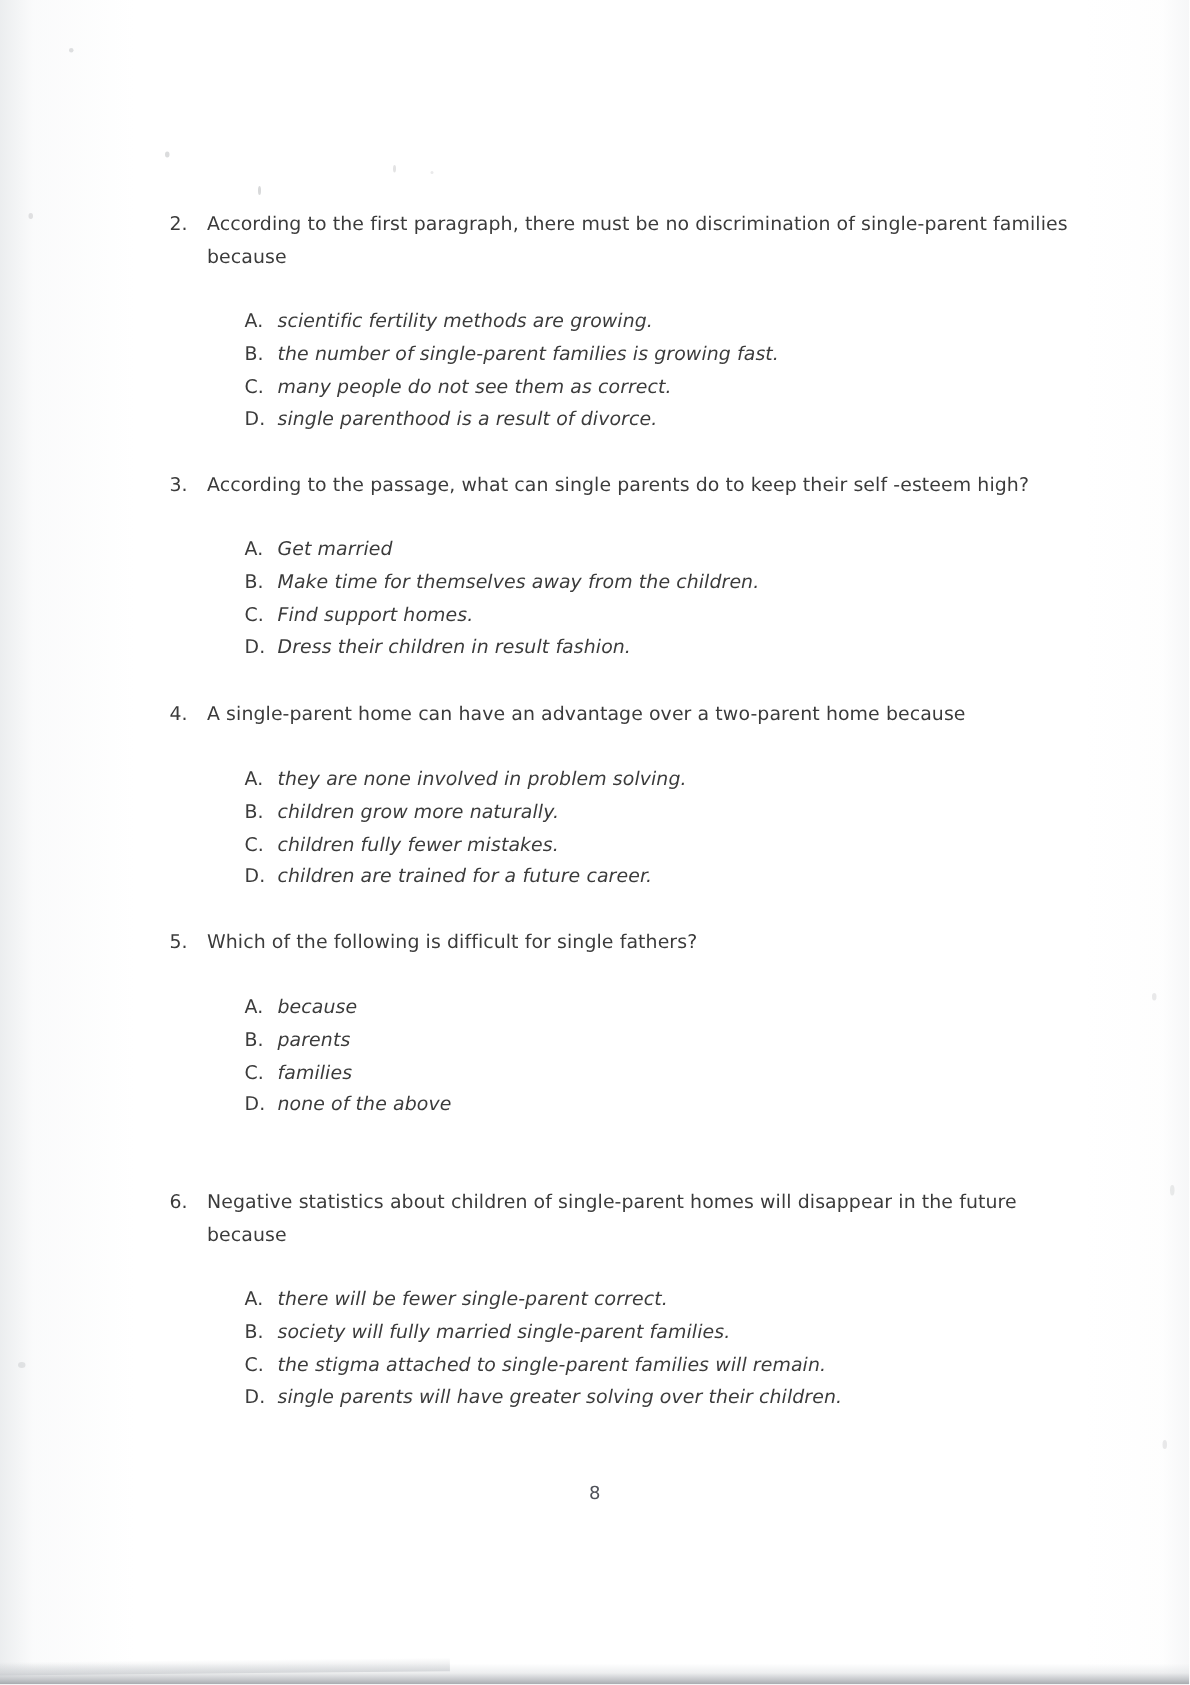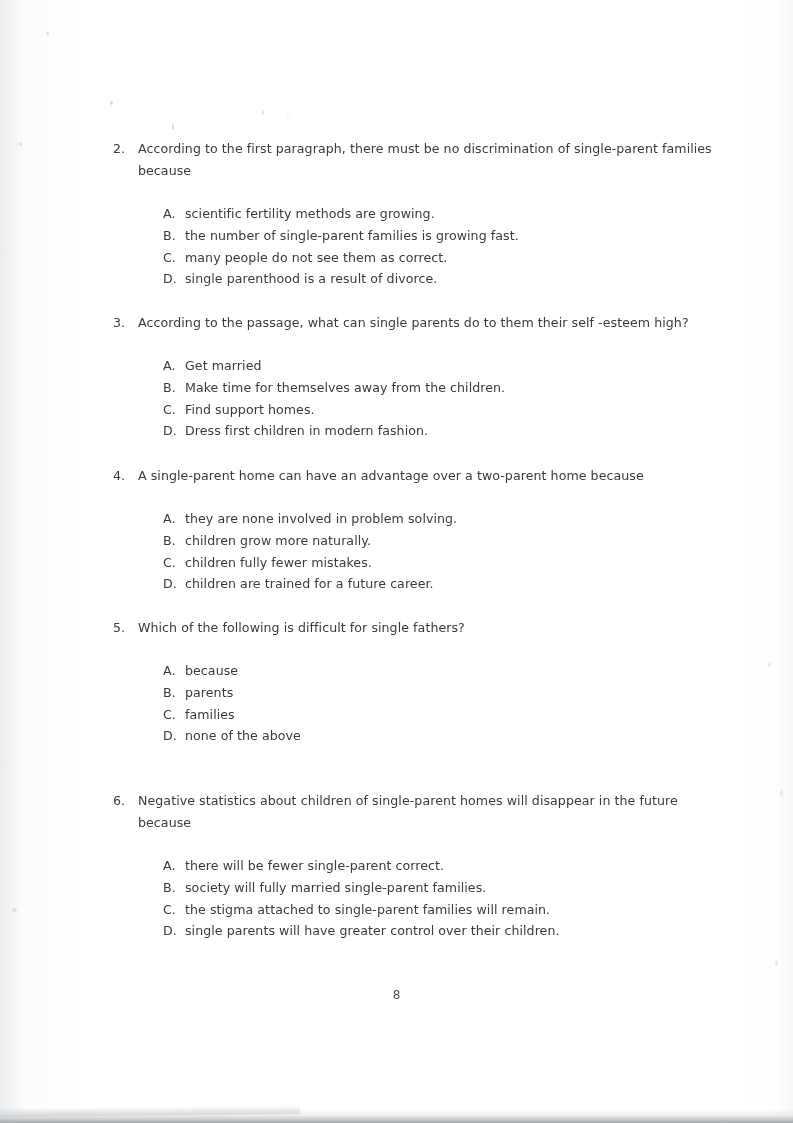--- a/index.html
+++ b/index.html
@@ -123,20 +123,21 @@
     letter-spacing: 0.005em;
   }
 
   .opt-letter {
     flex: 0 0 auto;
     width: 22px;
   }
 
   .opt-text {
     flex: 1 1 auto;
+    font-style: italic;
   }
 
   .page-number {
     position: absolute;
     left: 0;
     top: 988px;
     width: 793px;
     text-align: center;
     font-size: 12px;
     color: #50525a;
@@ -183,38 +184,38 @@
         <div class="option">
           <span class="opt-letter">D.</span>
           <span class="opt-text">single parenthood is a result of divorce.</span>
         </div>
       </div>
     </div>
 
     <div class="question" style="top:312px;">
       <div class="q-head">
         <span class="q-num">3.</span>
-        <span class="q-text">According to the passage, what can single parents do to them their self -esteem high?</span>
+        <span class="q-text">According to the passage, what can single parents do to keep their self -esteem high?</span>
       </div>
       <div class="options">
         <div class="option">
           <span class="opt-letter">A.</span>
           <span class="opt-text">Get married</span>
         </div>
         <div class="option">
           <span class="opt-letter">B.</span>
           <span class="opt-text">Make time for themselves away from the children.</span>
         </div>
         <div class="option">
           <span class="opt-letter">C.</span>
           <span class="opt-text">Find support homes.</span>
         </div>
         <div class="option">
           <span class="opt-letter">D.</span>
-          <span class="opt-text">Dress first children in modern fashion.</span>
+          <span class="opt-text">Dress their children in result fashion.</span>
         </div>
       </div>
     </div>
 
     <div class="question" style="top:465px;">
       <div class="q-head">
         <span class="q-num">4.</span>
         <span class="q-text">A single-parent home can have an advantage over a two-parent home because</span>
       </div>
       <div class="options">
@@ -275,21 +276,21 @@
         <div class="option">
           <span class="opt-letter">B.</span>
           <span class="opt-text">society will fully married single-parent families.</span>
         </div>
         <div class="option">
           <span class="opt-letter">C.</span>
           <span class="opt-text">the stigma attached to single-parent families will remain.</span>
         </div>
         <div class="option">
           <span class="opt-letter">D.</span>
-          <span class="opt-text">single parents will have greater control over their children.</span>
+          <span class="opt-text">single parents will have greater solving over their children.</span>
         </div>
       </div>
     </div>
 
     <div class="page-number">8</div>
 
   </div>
 
   <div class="scan-bottom-edge"></div>
 

